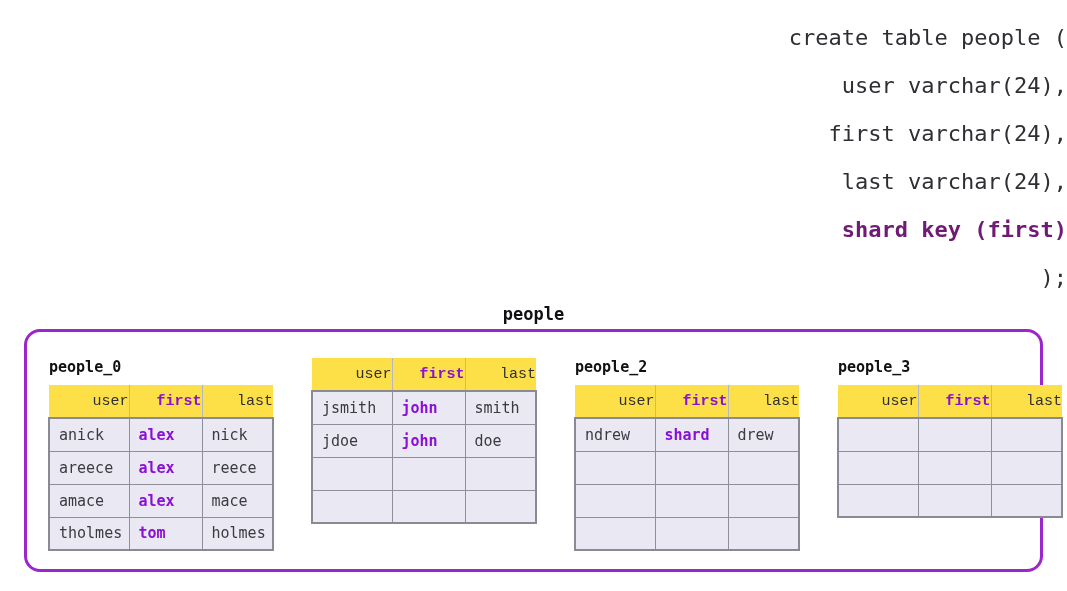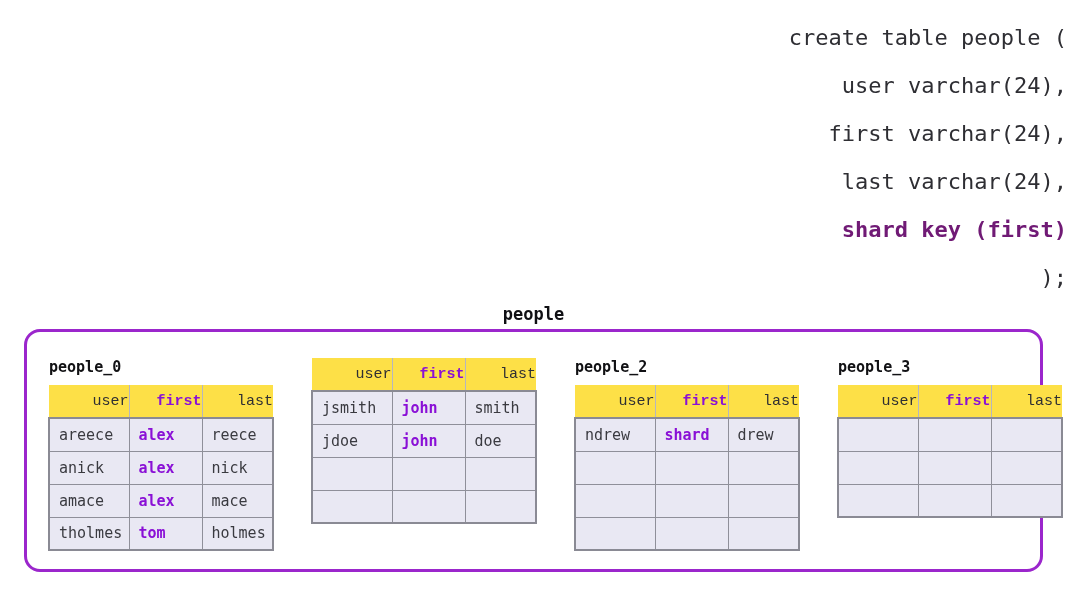--- a/index.html
+++ b/index.html
@@ -104,30 +104,30 @@
           <table class="shard-table">
             <thead>
               <tr>
                 <th>user</th>
                 <th class="key">first</th>
                 <th>last</th>
               </tr>
             </thead>
             <tbody>
               <tr>
+                <td>anick</td>
+                <td class="key">alex</td>
+                <td>nick</td>
+              </tr>
+              <tr>
                 <td>areece</td>
                 <td class="key">alex</td>
                 <td>reece</td>
               </tr>
               <tr>
-                <td>anick</td>
-                <td class="key">alex</td>
-                <td>nick</td>
-              </tr>
-              <tr>
                 <td>amace</td>
                 <td class="key">alex</td>
                 <td>mace</td>
               </tr>
               <tr>
                 <td>tholmes</td>
                 <td class="key">tom</td>
                 <td>holmes</td>
               </tr>
             </tbody>

